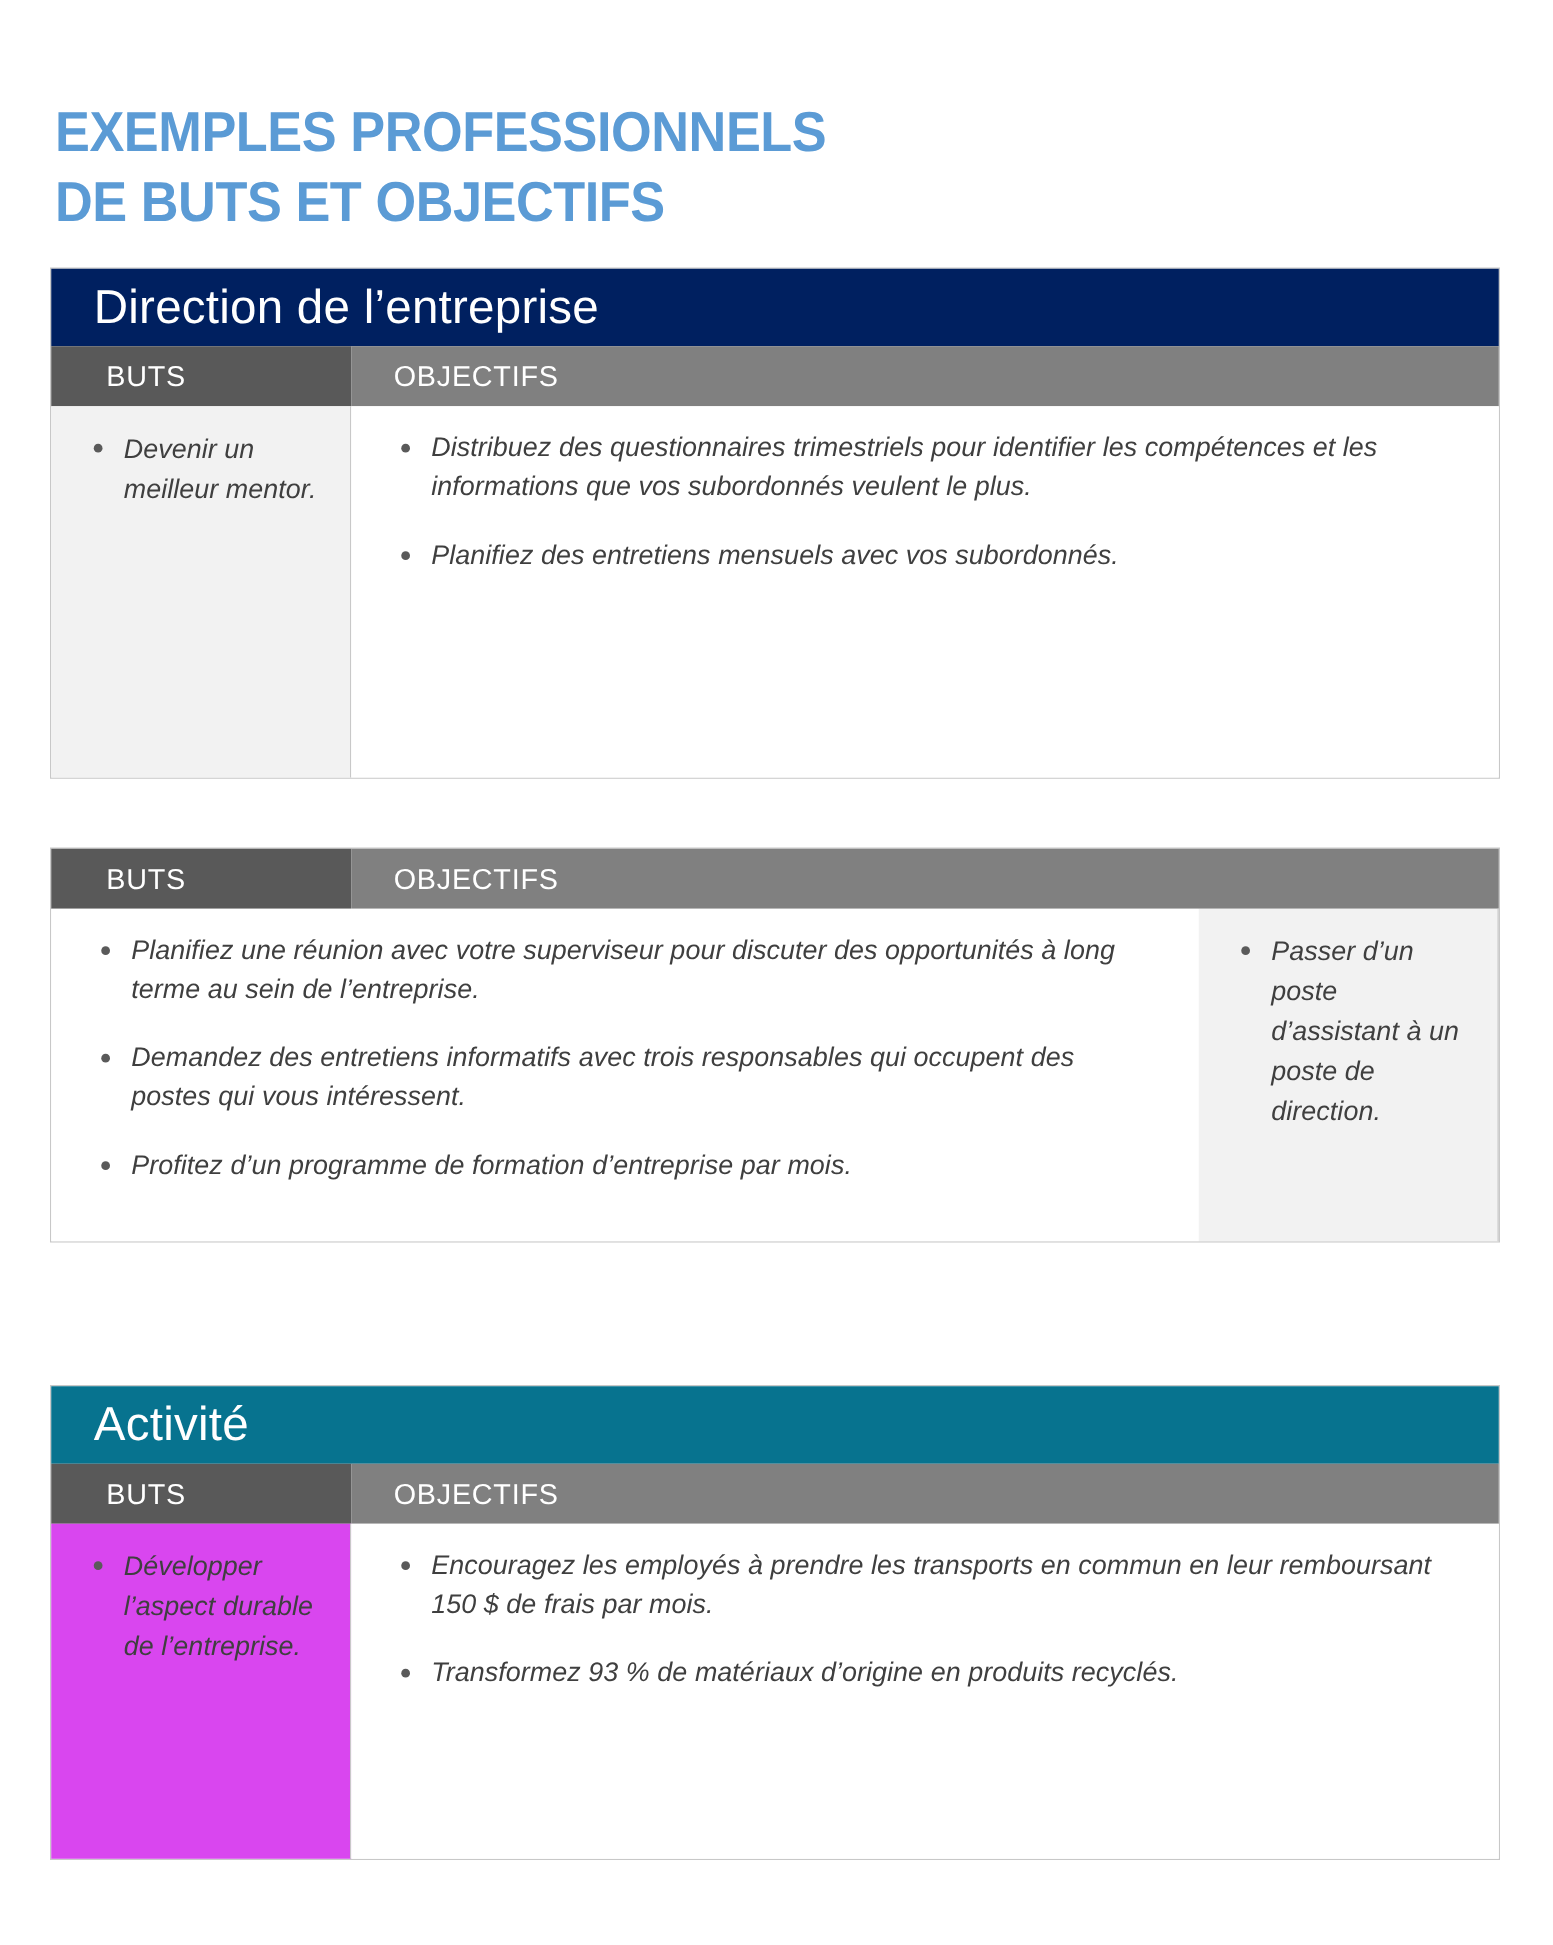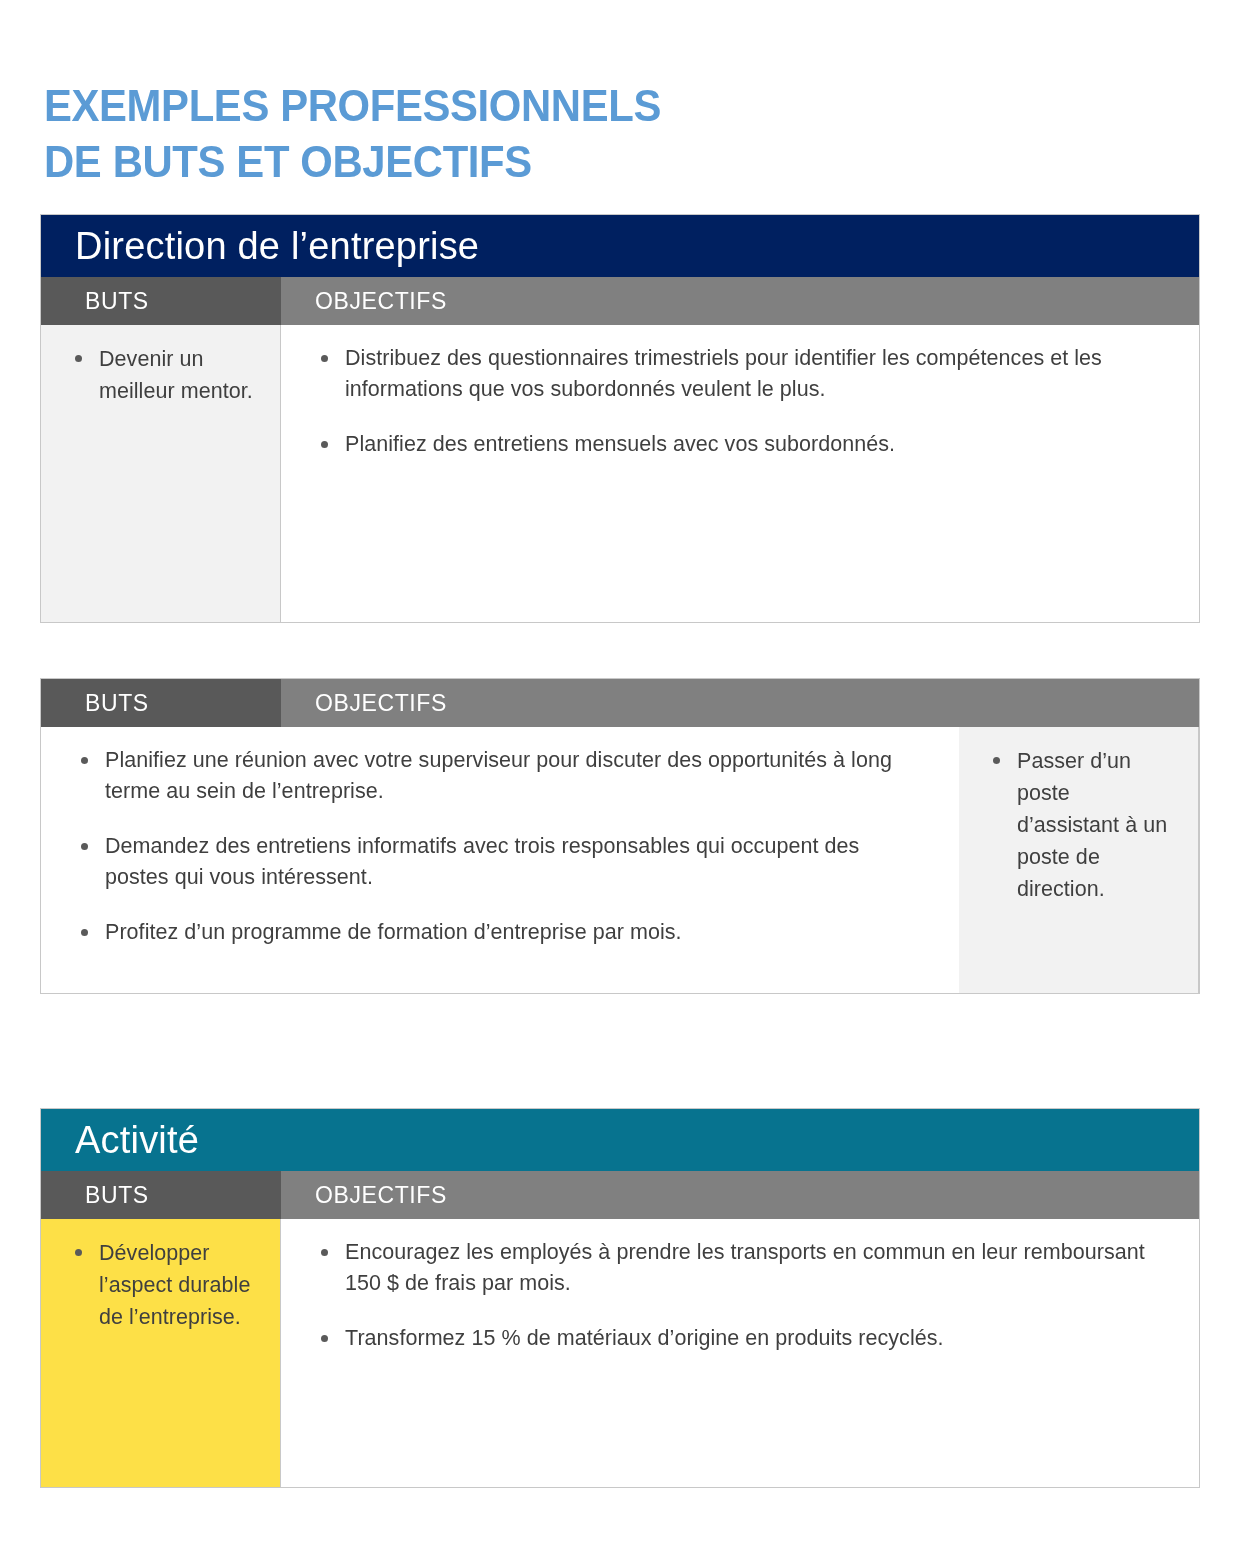--- a/index.html
+++ b/index.html
@@ -93,20 +93,21 @@
     background: #808080;
   }
 
   .body-row {
     display: flex;
     width: 100%;
   }
   .cell {
     box-sizing: border-box;
     padding: 18px 26px 22px 22px;
+    font-style: italic;
   }
   .cell.goals {
     width: 240px;
     background: #f2f2f2;
     border-right: 1px solid #c8c8c8;
   }
   .cell.objectives {
     flex: 1;
     background: #ffffff;
     padding-left: 28px;
@@ -208,27 +209,27 @@
 
   <div class="table-block block-3">
     <div class="section-header" style="background: rgb(7, 115, 143);">
       <span class="section-header-text">Activité</span>
     </div>
     <div class="col-header-row">
       <div class="col-header goals" style="background: rgb(89, 89, 89);">BUTS</div>
       <div class="col-header objectives" style="background: rgb(128, 128, 128);">OBJECTIFS</div>
     </div>
     <div class="body-row">
-      <div class="cell goals" style="background: #fde047;">
+      <div class="cell goals" style="background: #d946ef;">
         <ul class="bullets">
           <li>Développer l’aspect durable de l’entreprise.</li>
         </ul>
       </div>
       <div class="cell objectives">
         <ul class="bullets">
           <li>Encouragez les employés à prendre les transports en commun en leur remboursant 150 $ de frais par mois.</li>
-          <li>Transformez 15 % de matériaux d’origine en produits recyclés.</li>
+          <li>Transformez 93 % de matériaux d’origine en produits recyclés.</li>
         </ul>
       </div>
     </div>
   </div>
 
 </div>
 
 </body></html>

